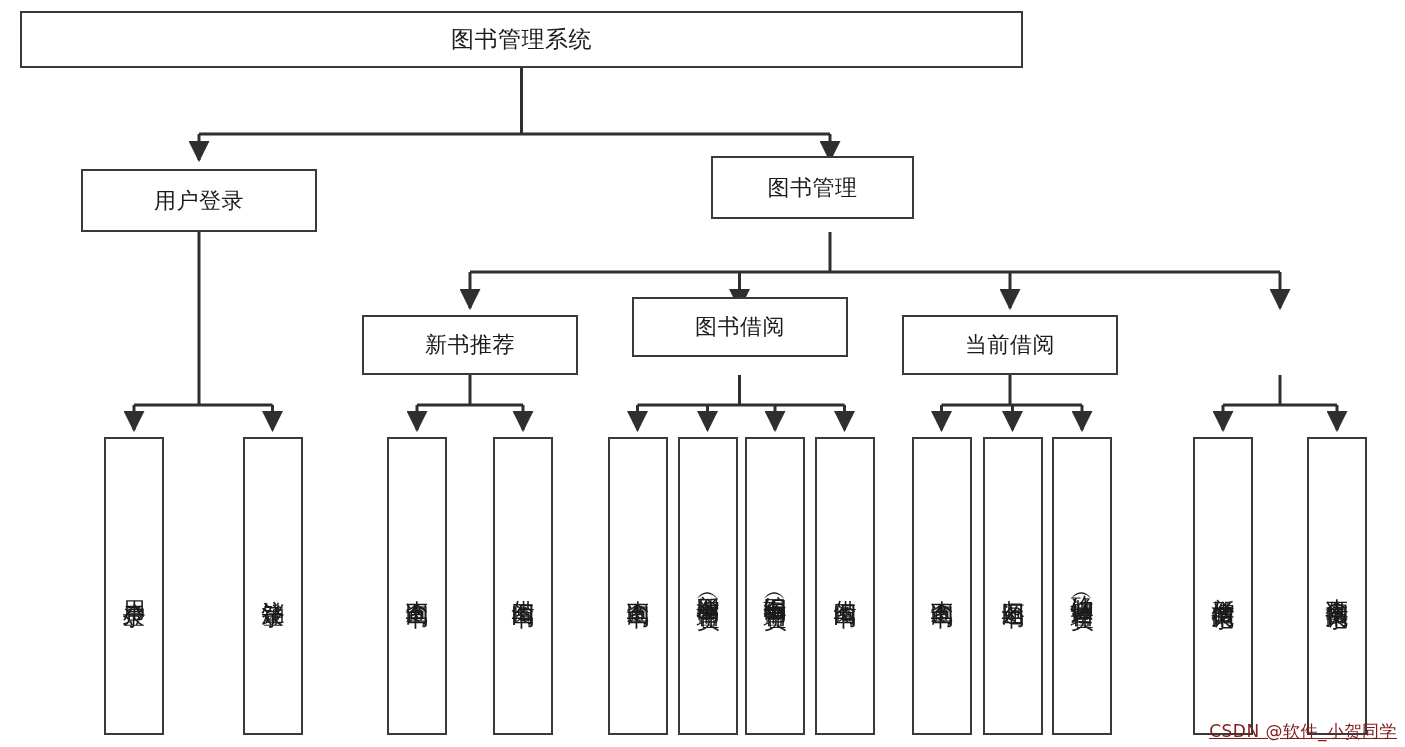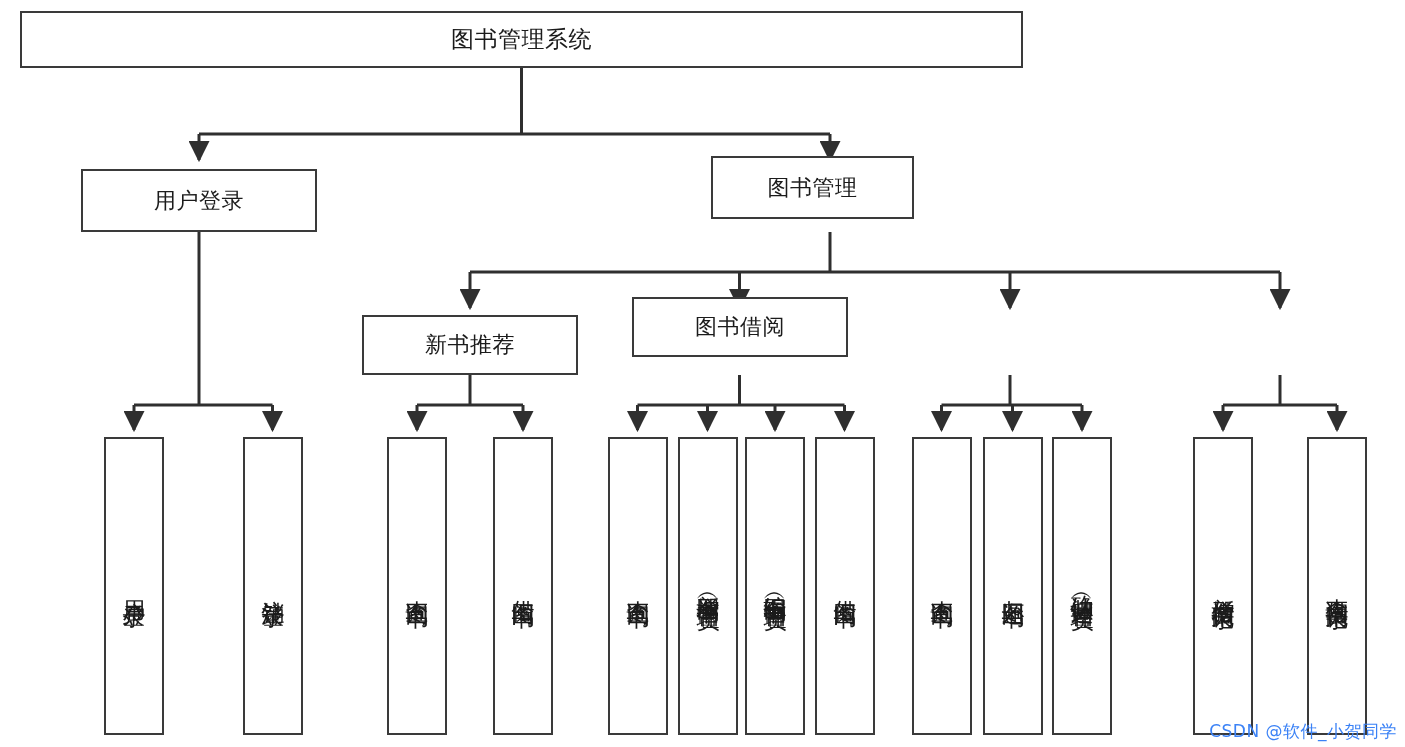--- a/index.html
+++ b/index.html
@@ -58,24 +58,25 @@
     text-orientation: upright;
     font-size: 23px;
     line-height: 1.08;
     letter-spacing: 2px;
   }
   .watermark {
     position: absolute;
     right: 8px;
     bottom: 4px;
     font-size: 17px;
-    color: #3b82f6;
+    color: #7f1d1d;
     letter-spacing: 0.5px;
     white-space: nowrap;
     pointer-events: none;
+    text-decoration: underline;
   }
 </style>
 </head>
 <body>
 
 <div id="diagram-root">
 
   <svg class="wires" viewBox="0 0 1405 747" xmlns="http://www.w3.org/2000/svg">
     <defs>
       <marker id="arrow" viewBox="0 0 10 10" refX="9" refY="5" markerWidth="7" markerHeight="7" orient="auto-start-reverse">
@@ -136,20 +137,23 @@
   <div class="node horiz" style="left:711px; top:156px; width:203px; height:63px;">
     <span class="node-label">图书管理</span>
   </div>
 
   <div class="node horiz" style="left:362px; top:315px; width:216px; height:60px;align-items:center;">
     <span class="node-label">新书推荐</span>
   </div>
   <div class="node horiz" style="left:632px; top:297px; width:216px; height:60px;">
     <span class="node-label">图书借阅</span>
   </div>
+  <div class="node horiz" style="left:902px; top:315px; width:216px; height:60px;">
+    <span class="node-label">当前借阅</span>
+  </div>
 
   <div class="node vert" style="left:104px; top:437px; width:60px; height:298px;">
     <span class="node-label">用户登录</span>
   </div>
   <div class="node vert" style="left:243px; top:437px; width:60px; height:298px;">
     <span class="node-label">注销登录</span>
   </div>
 
   <div class="node vert" style="left:387px; top:437px; width:60px; height:298px;">
     <span class="node-label">查询图书</span>

